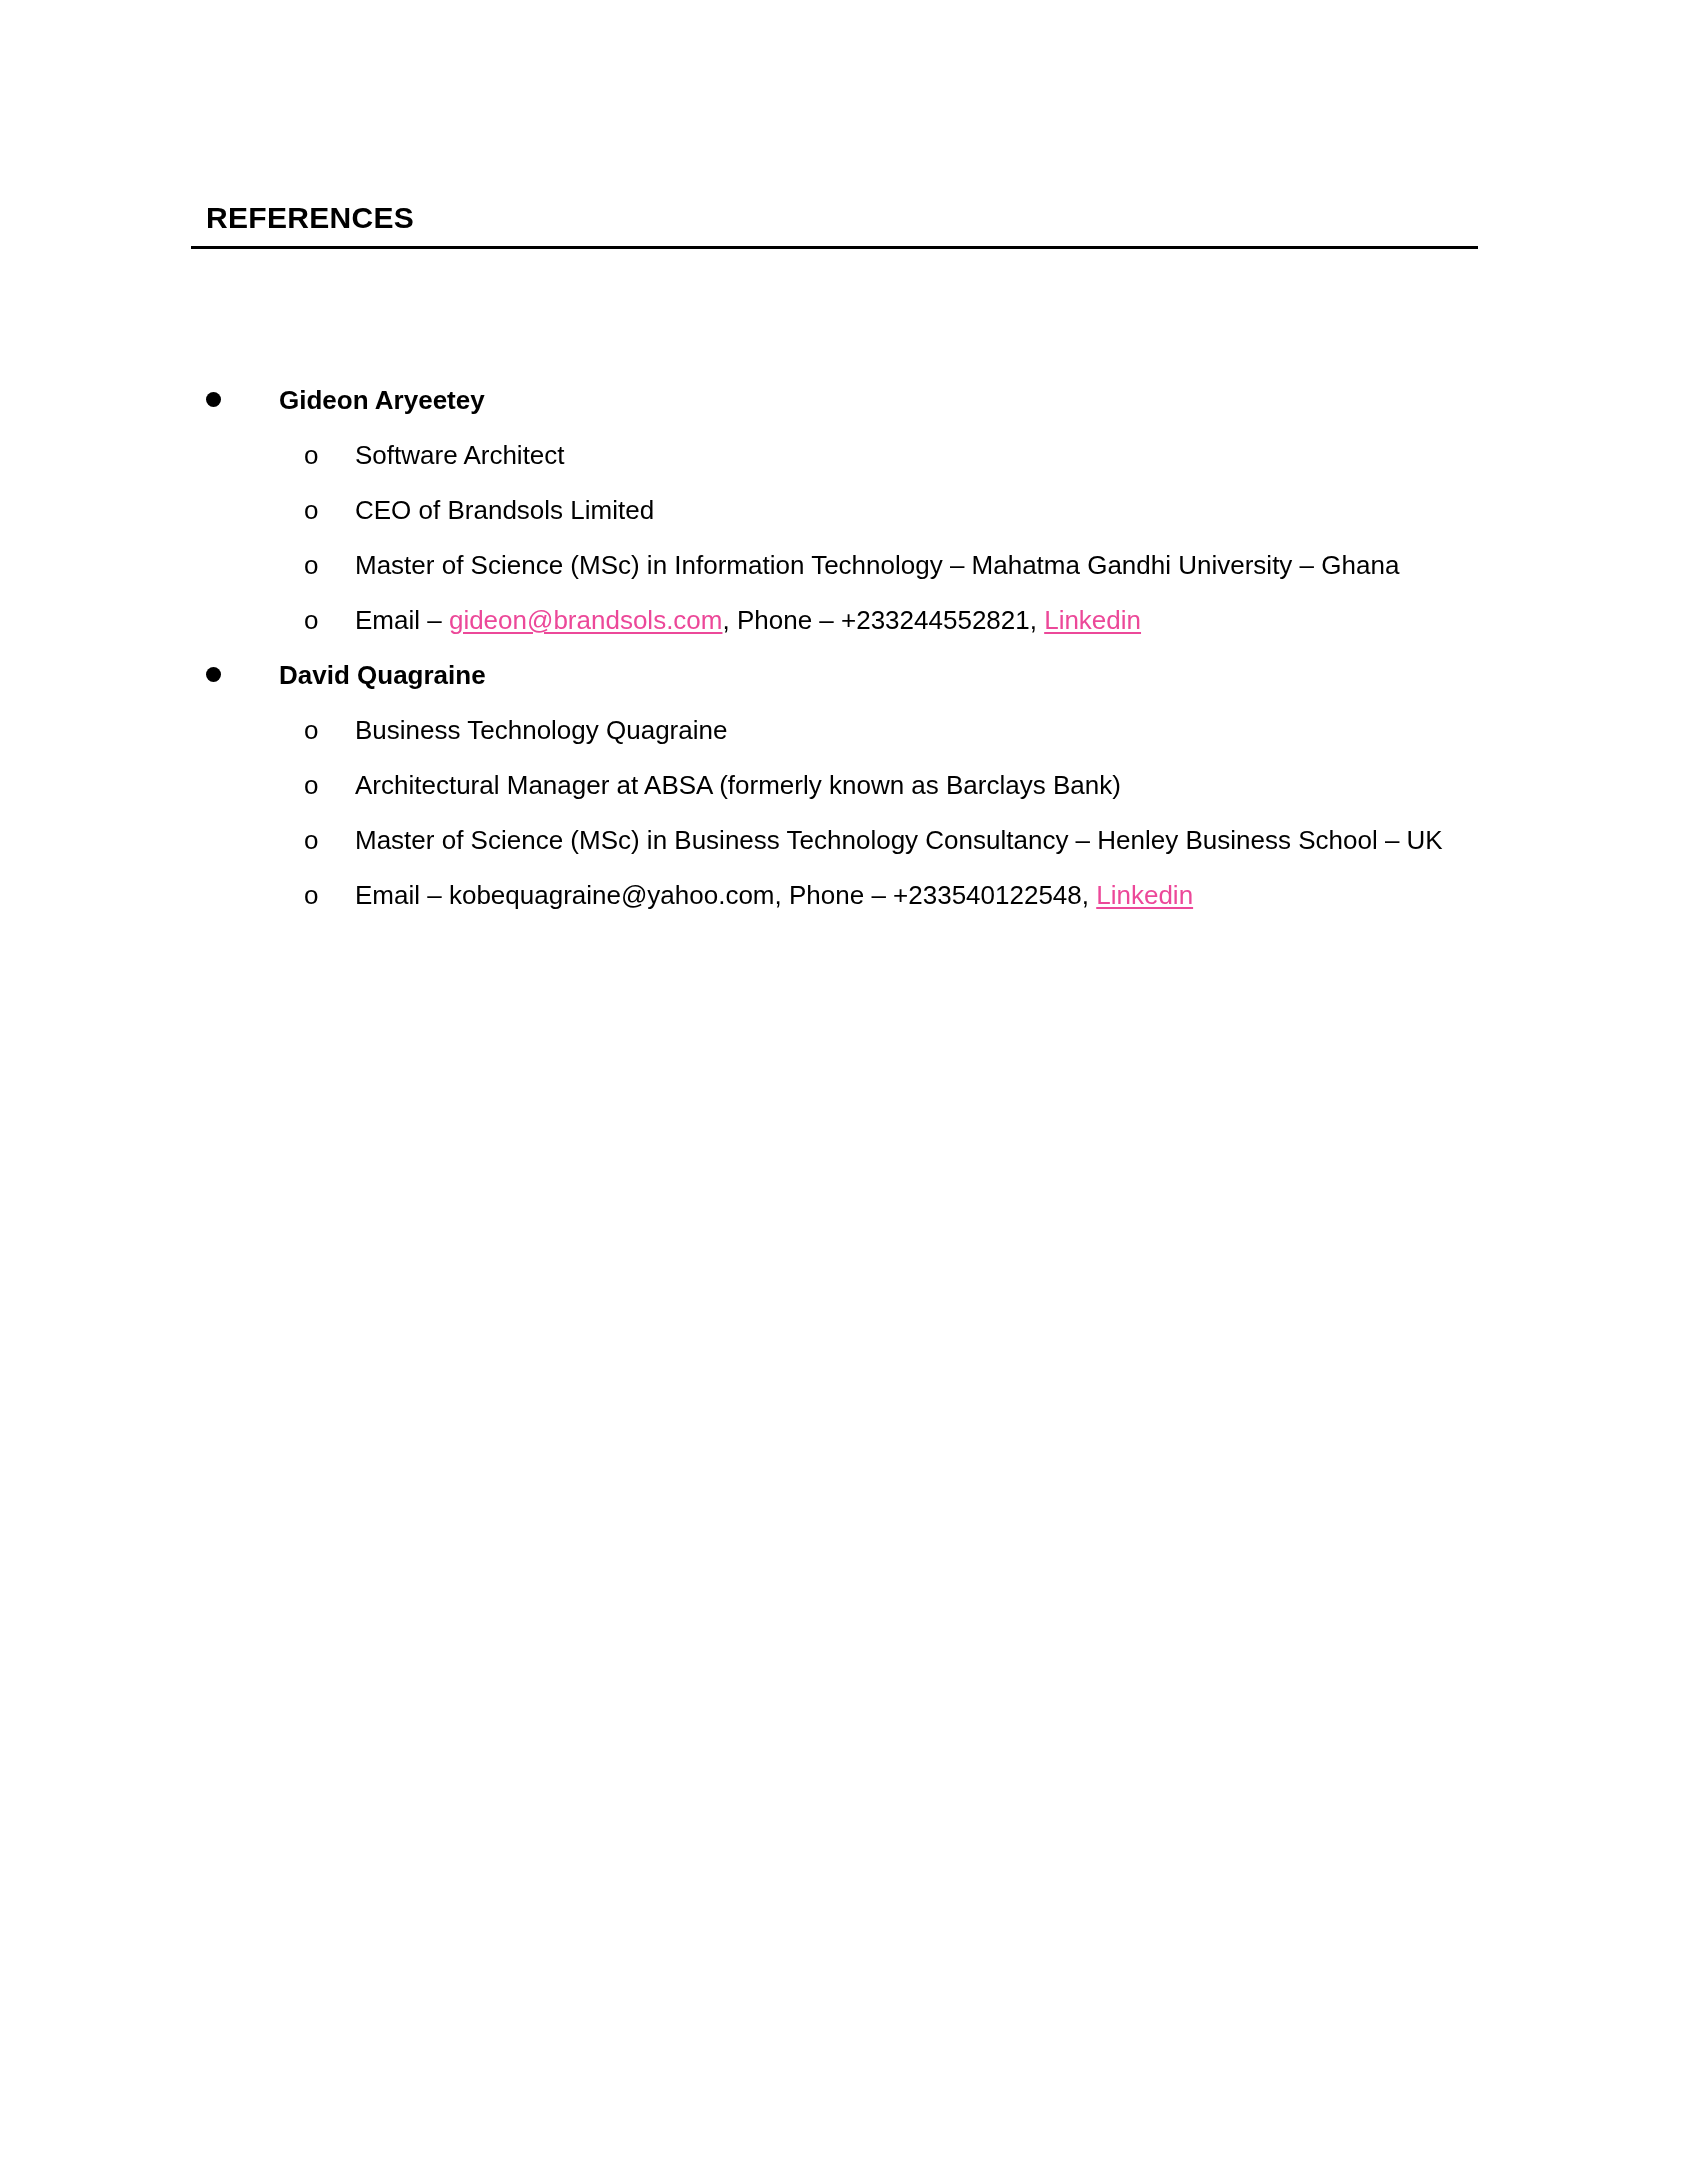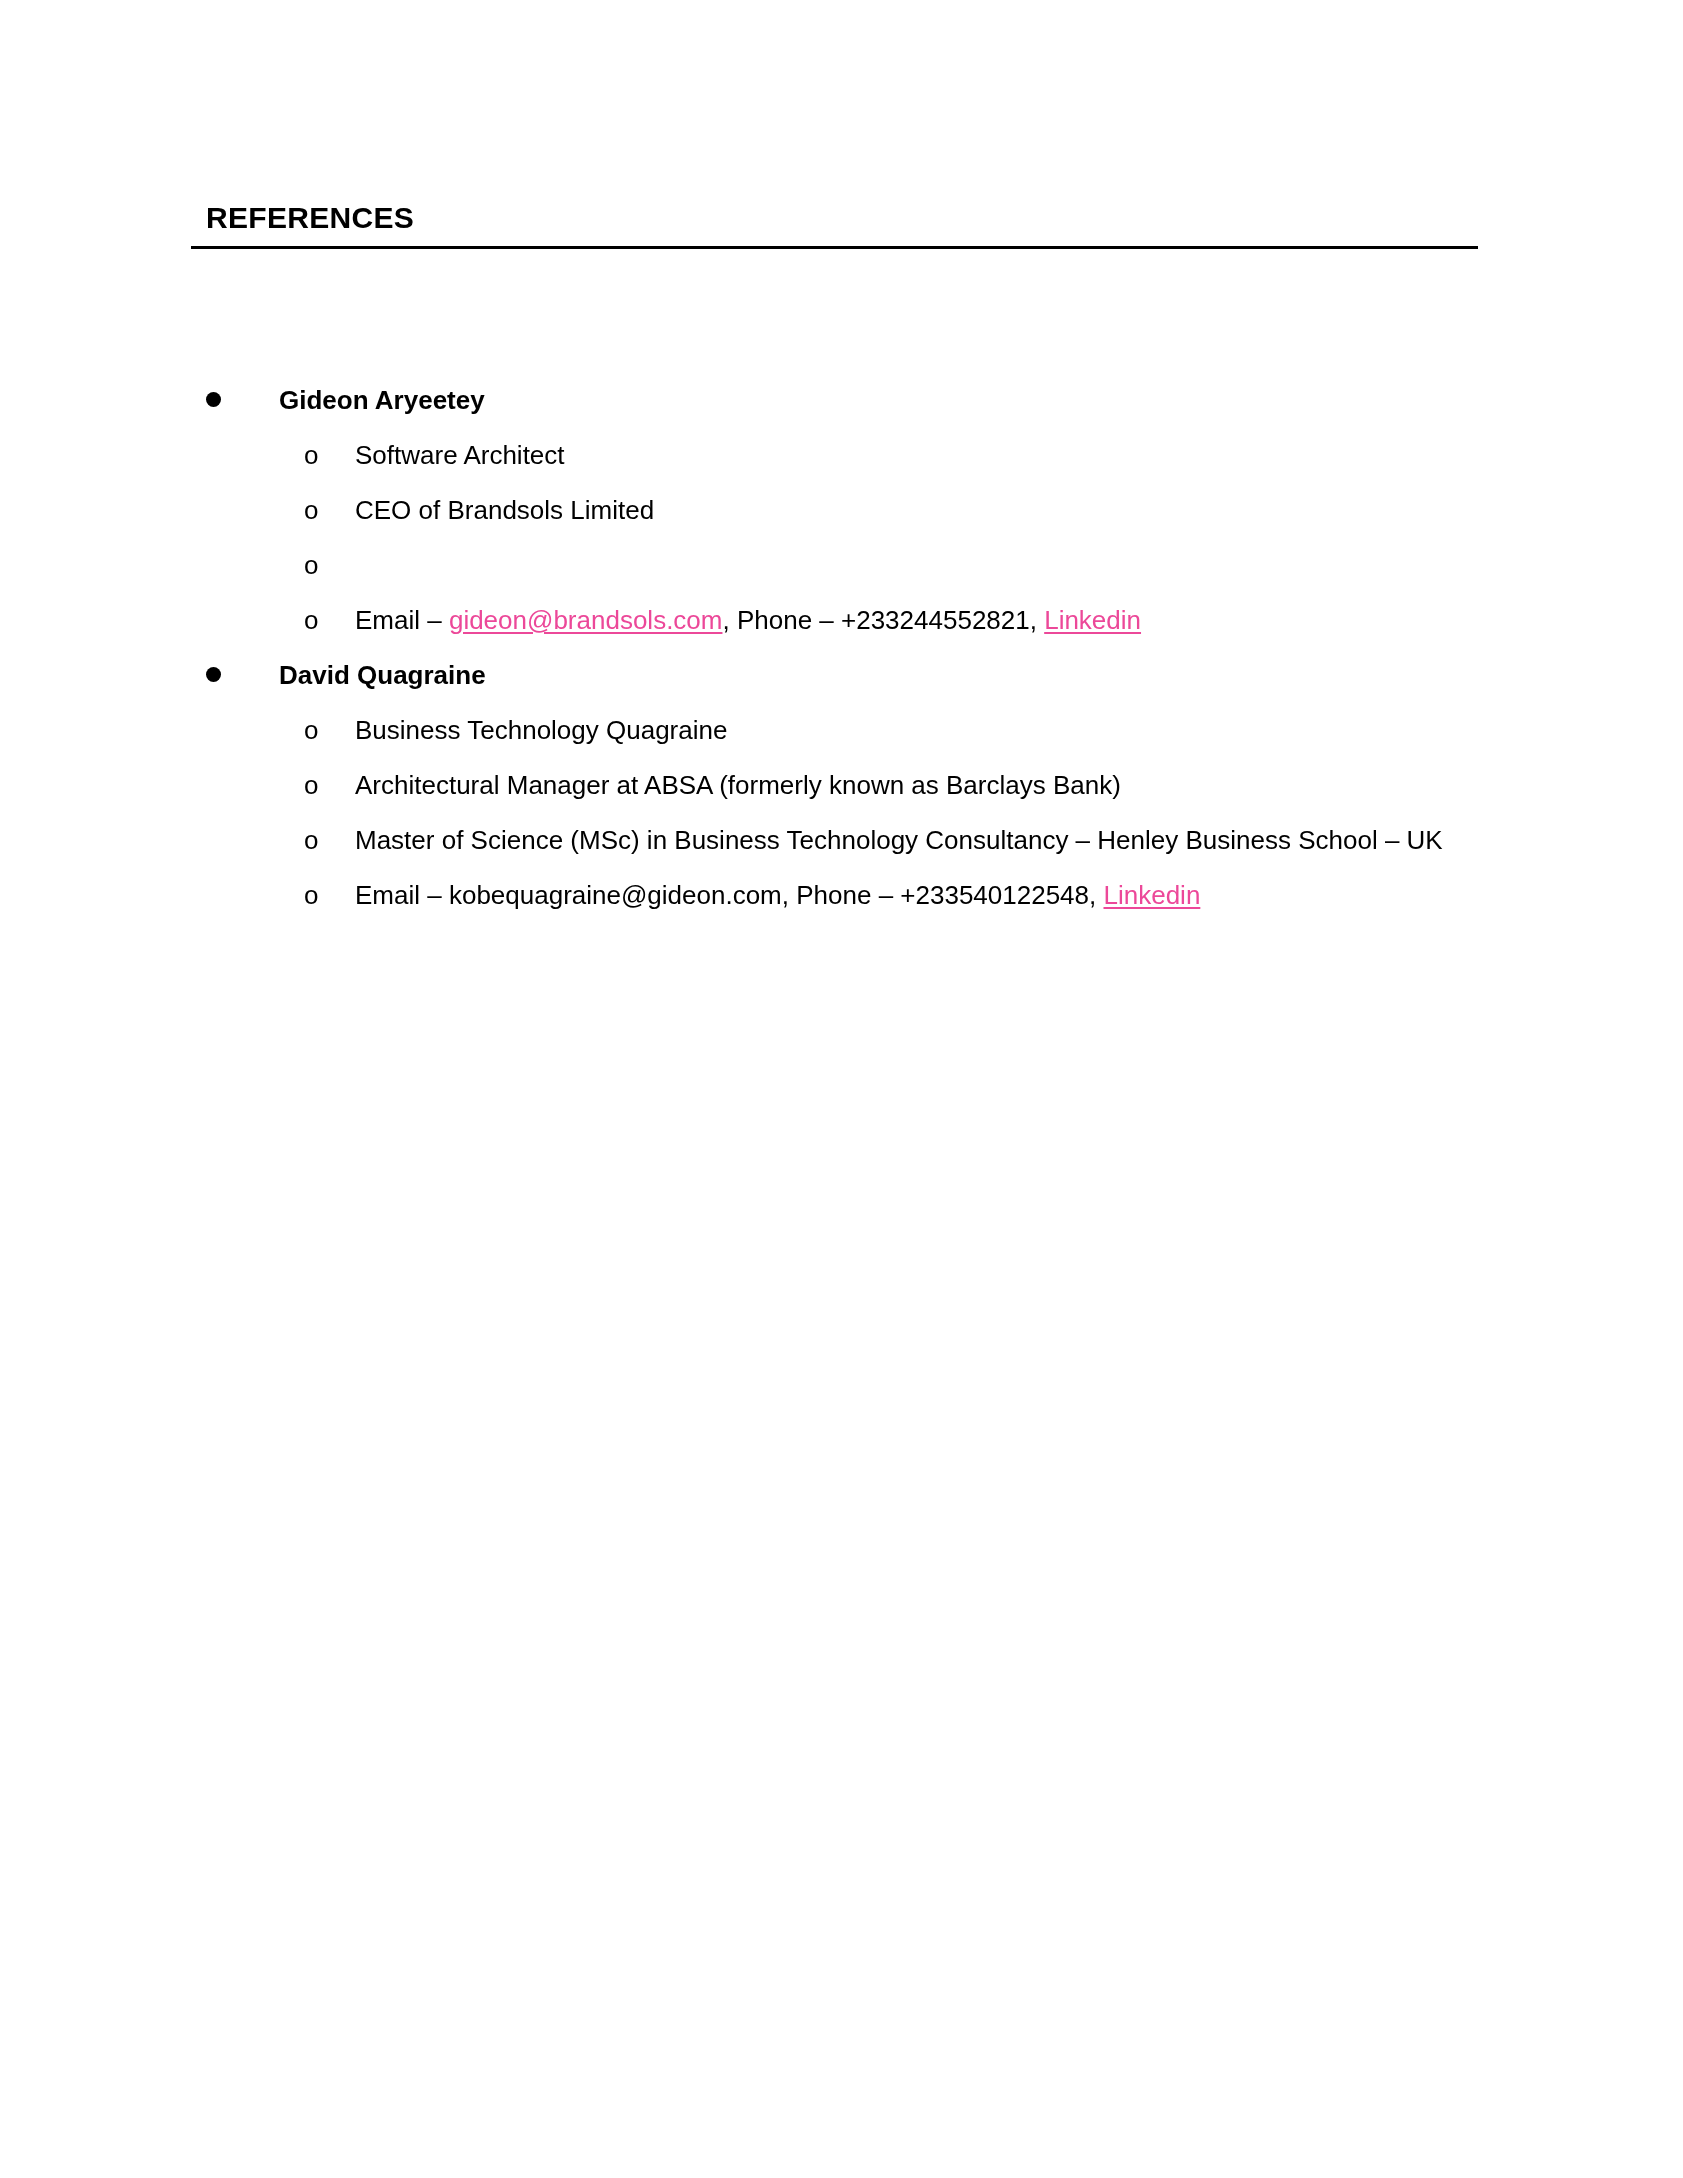--- a/index.html
+++ b/index.html
@@ -102,20 +102,21 @@
       <div class="line l2">
         <span class="marker">o</span>
         <span class="text">Software Architect</span>
       </div>
       <div class="line l2">
         <span class="marker">o</span>
         <span class="text">CEO of Brandsols Limited</span>
       </div>
       <div class="line l2">
         <span class="marker">o</span>
+        <span class="text">Master of Science (MSc) in Information Technology – Mahatma Gandhi University – Ghana</span>
       </div>
       <div class="line l2">
         <span class="marker">o</span>
         <span class="text"><span>Email – </span><a class="link">gideon@brandsols.com</a><span>, Phone – </span><span>+233244552821</span><span>, </span><a class="link">Linkedin</a></span>
       </div>
     </div>
 
     <div class="ref">
       <div class="line l1">
         <span class="marker"></span>
@@ -128,19 +129,19 @@
       <div class="line l2">
         <span class="marker">o</span>
         <span class="text">Architectural Manager at ABSA (formerly known as Barclays Bank)</span>
       </div>
       <div class="line l2">
         <span class="marker">o</span>
         <span class="text">Master of Science (MSc) in Business Technology Consultancy – Henley Business School – UK</span>
       </div>
       <div class="line l2">
         <span class="marker">o</span>
-        <span class="text"><span>Email – </span><span>kobequagraine@gideon.com</span><span>, Phone – </span><span>+233540122548</span><span>, </span><a class="link">Linkedin</a></span>
+        <span class="text"><span>Email – </span><span>kobequagraine@yahoo.com</span><span>, Phone – </span><span>+233540122548</span><span>, </span><a class="link">Linkedin</a></span>
       </div>
     </div>
 
   </div>
 </div>
 
 
 </body></html>

